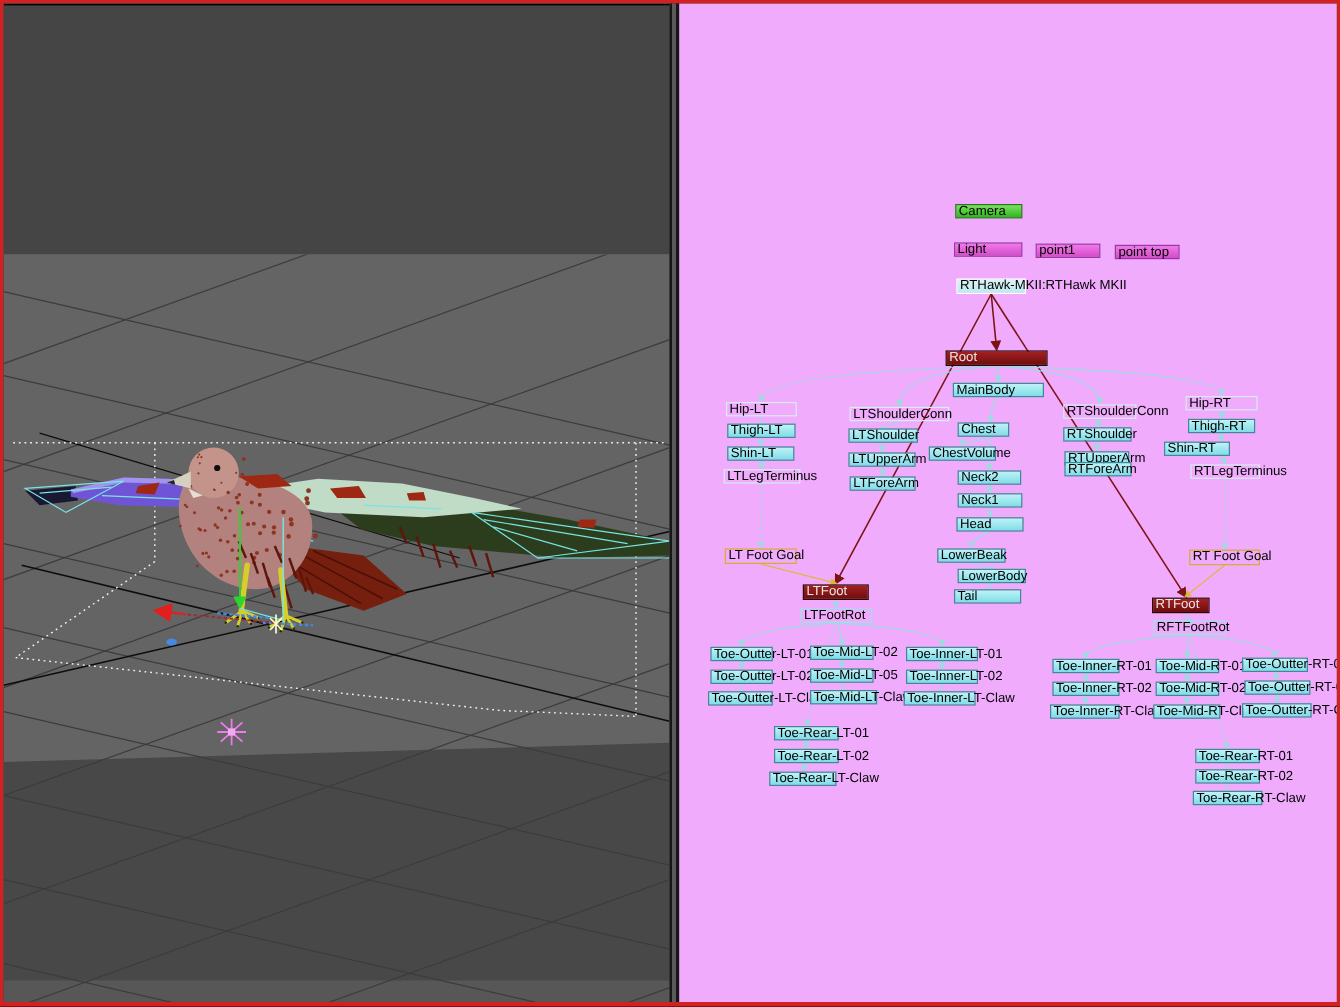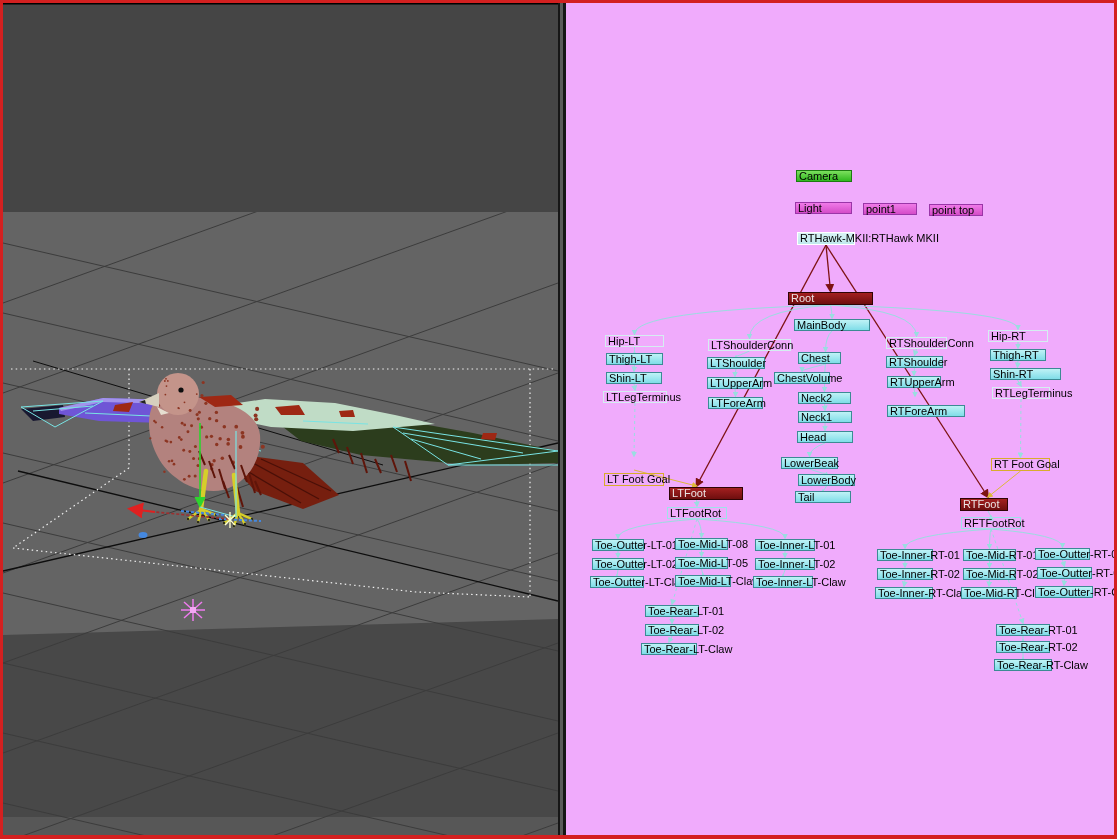--- a/index.html
+++ b/index.html
@@ -411,42 +411,42 @@
           </div>
           <div class="node" style="left: 320px; top: 334px; width: 61px; height: 12px; background: linear-gradient(transparent, transparent); border: 1px solid rgb(212, 238, 240); color: rgb(0, 0, 0);">
             <span class="lbl">RTShoulderConn</span>
           </div>
           <div class="node" style="left: 320px; top: 353px; width: 57px; height: 12px; background: linear-gradient(rgb(191, 242, 246), rgb(127, 221, 232)); border: 1px solid rgb(60, 138, 148); color: rgb(0, 0, 0);">
             <span class="lbl">RTShoulder</span>
           </div>
           <div class="node" style="left: 321px; top: 373px; width: 54px; height: 12px; background: linear-gradient(rgb(191, 242, 246), rgb(127, 221, 232)); border: 1px solid rgb(60, 138, 148); color: rgb(0, 0, 0);">
             <span class="lbl">RTUpperArm</span>
           </div>
-          <div class="node" style="left: 321px; top: 402px; width: 78px; height: 12px; background: linear-gradient(rgb(191, 242, 246), rgb(127, 221, 232)); border: 1px solid rgb(60, 138, 148); color: rgb(0, 0, 0);">
+          <div class="node" style="left: 321px; top: 382px; width: 56px; height: 12px; background: linear-gradient(rgb(191, 242, 246), rgb(127, 221, 232)); border: 1px solid rgb(60, 138, 148); color: rgb(0, 0, 0);">
             <span class="lbl">RTForeArm</span>
           </div>
           <div class="node" style="left: 422px; top: 327px; width: 60px; height: 12px; background: linear-gradient(transparent, transparent); border: 1px solid rgb(212, 238, 240); color: rgb(0, 0, 0);">
             <span class="lbl">Hip-RT</span>
           </div>
           <div class="node" style="left: 424px; top: 346px; width: 56px; height: 12px; background: linear-gradient(rgb(191, 242, 246), rgb(127, 221, 232)); border: 1px solid rgb(60, 138, 148); color: rgb(0, 0, 0);">
             <span class="lbl">Thigh-RT</span>
           </div>
-          <div class="node" style="left: 424px; top: 365px; width: 71px; height: 12px; background: linear-gradient(rgb(191, 242, 246), rgb(127, 221, 232)); border: 1px solid rgb(60, 138, 148); color: rgb(0, 0, 0); text-align: center;">
+          <div class="node" style="left: 404px; top: 365px; width: 55px; height: 12px; background: linear-gradient(rgb(191, 242, 246), rgb(127, 221, 232)); border: 1px solid rgb(60, 138, 148); color: rgb(0, 0, 0); text-align: center;">
             <span class="lbl">Shin-RT</span>
           </div>
           <div class="node" style="left: 426px; top: 384px; width: 58px; height: 12px; background: linear-gradient(transparent, transparent); border: 1px solid rgb(212, 238, 240); color: rgb(0, 0, 0);">
             <span class="lbl">RTLegTerminus</span>
           </div>
-          <div class="node" style="left: 38px; top: 470px; width: 60px; height: 13px; background: linear-gradient(transparent, transparent); border: 1px solid rgb(216, 172, 44); color: rgb(0, 0, 0); padding-left: 48px;">
+          <div class="node" style="left: 38px; top: 454px; width: 60px; height: 13px; background: linear-gradient(transparent, transparent); border: 1px solid rgb(216, 172, 44); color: rgb(0, 0, 0); padding-left: 48px;">
             <span class="lbl">LT Foot Goal</span>
           </div>
           <div class="node" style="left: 425px; top: 455px; width: 59px; height: 13px; background: linear-gradient(transparent, transparent); border: 1px solid rgb(216, 172, 44); color: rgb(0, 0, 0);">
             <span class="lbl">RT Foot Goal</span>
           </div>
-          <div class="node" style="left: 103px; top: 484px; width: 74px; height: 13px; background: linear-gradient(rgb(163, 32, 32), rgb(110, 14, 14)); border: 1px solid rgb(46, 4, 4); color: rgb(236, 228, 228); text-decoration: underline;">
+          <div class="node" style="left: 103px; top: 484px; width: 55px; height: 13px; background: linear-gradient(rgb(163, 32, 32), rgb(110, 14, 14)); border: 1px solid rgb(46, 4, 4); color: rgb(236, 228, 228); text-decoration: underline;">
             <span class="lbl">LTFoot</span>
           </div>
           <div class="node" style="left: 101px; top: 504px; width: 60px; height: 12px; background: linear-gradient(transparent, transparent); border: 1px solid rgb(159, 226, 232); color: rgb(0, 0, 0);">
             <span class="lbl">LTFootRot</span>
           </div>
           <div class="node" style="left: 394px; top: 495px; width: 48px; height: 13px; background: linear-gradient(rgb(163, 32, 32), rgb(110, 14, 14)); border: 1px solid rgb(46, 4, 4); color: rgb(236, 228, 228);">
             <span class="lbl">RTFoot</span>
           </div>
           <div class="node" style="left: 395px; top: 514px; width: 60px; height: 12px; background: linear-gradient(transparent, transparent); border: 1px solid rgb(159, 226, 232); color: rgb(0, 0, 0);">
             <span class="lbl">RFTFootRot</span>
@@ -454,21 +454,21 @@
           <div class="node" style="left: 26px; top: 536px; width: 52px; height: 12px; background: linear-gradient(rgb(191, 242, 246), rgb(127, 221, 232)); border: 1px solid rgb(60, 138, 148); color: rgb(0, 0, 0);">
             <span class="lbl">Toe-Outter-LT-01</span>
           </div>
           <div class="node" style="left: 26px; top: 555px; width: 52px; height: 12px; background: linear-gradient(rgb(191, 242, 246), rgb(127, 221, 232)); border: 1px solid rgb(60, 138, 148); color: rgb(0, 0, 0);">
             <span class="lbl">Toe-Outter-LT-02</span>
           </div>
           <div class="node" style="left: 24px; top: 573px; width: 54px; height: 12px; background: linear-gradient(rgb(191, 242, 246), rgb(127, 221, 232)); border: 1px solid rgb(60, 138, 148); color: rgb(0, 0, 0);">
             <span class="lbl">Toe-Outter-LT-Claw</span>
           </div>
           <div class="node" style="left: 109px; top: 535px; width: 53px; height: 12px; background: linear-gradient(rgb(191, 242, 246), rgb(127, 221, 232)); border: 1px solid rgb(60, 138, 148); color: rgb(0, 0, 0);">
-            <span class="lbl">Toe-Mid-LT-08</span>
+            <span class="lbl">Toe-Mid-LT-02</span>
           </div>
           <div class="node" style="left: 109px; top: 554px; width: 53px; height: 12px; background: linear-gradient(rgb(191, 242, 246), rgb(127, 221, 232)); border: 1px solid rgb(60, 138, 148); color: rgb(0, 0, 0);">
             <span class="lbl">Toe-Mid-LT-05</span>
           </div>
           <div class="node" style="left: 109px; top: 572px; width: 56px; height: 12px; background: linear-gradient(rgb(191, 242, 246), rgb(127, 221, 232)); border: 1px solid rgb(60, 138, 148); color: rgb(0, 0, 0);">
             <span class="lbl">Toe-Mid-LT-Claw</span>
           </div>
           <div class="node" style="left: 189px; top: 536px; width: 60px; height: 12px; background: linear-gradient(rgb(191, 242, 246), rgb(127, 221, 232)); border: 1px solid rgb(60, 138, 148); color: rgb(0, 0, 0);">
             <span class="lbl">Toe-Inner-LT-01</span>
           </div>

